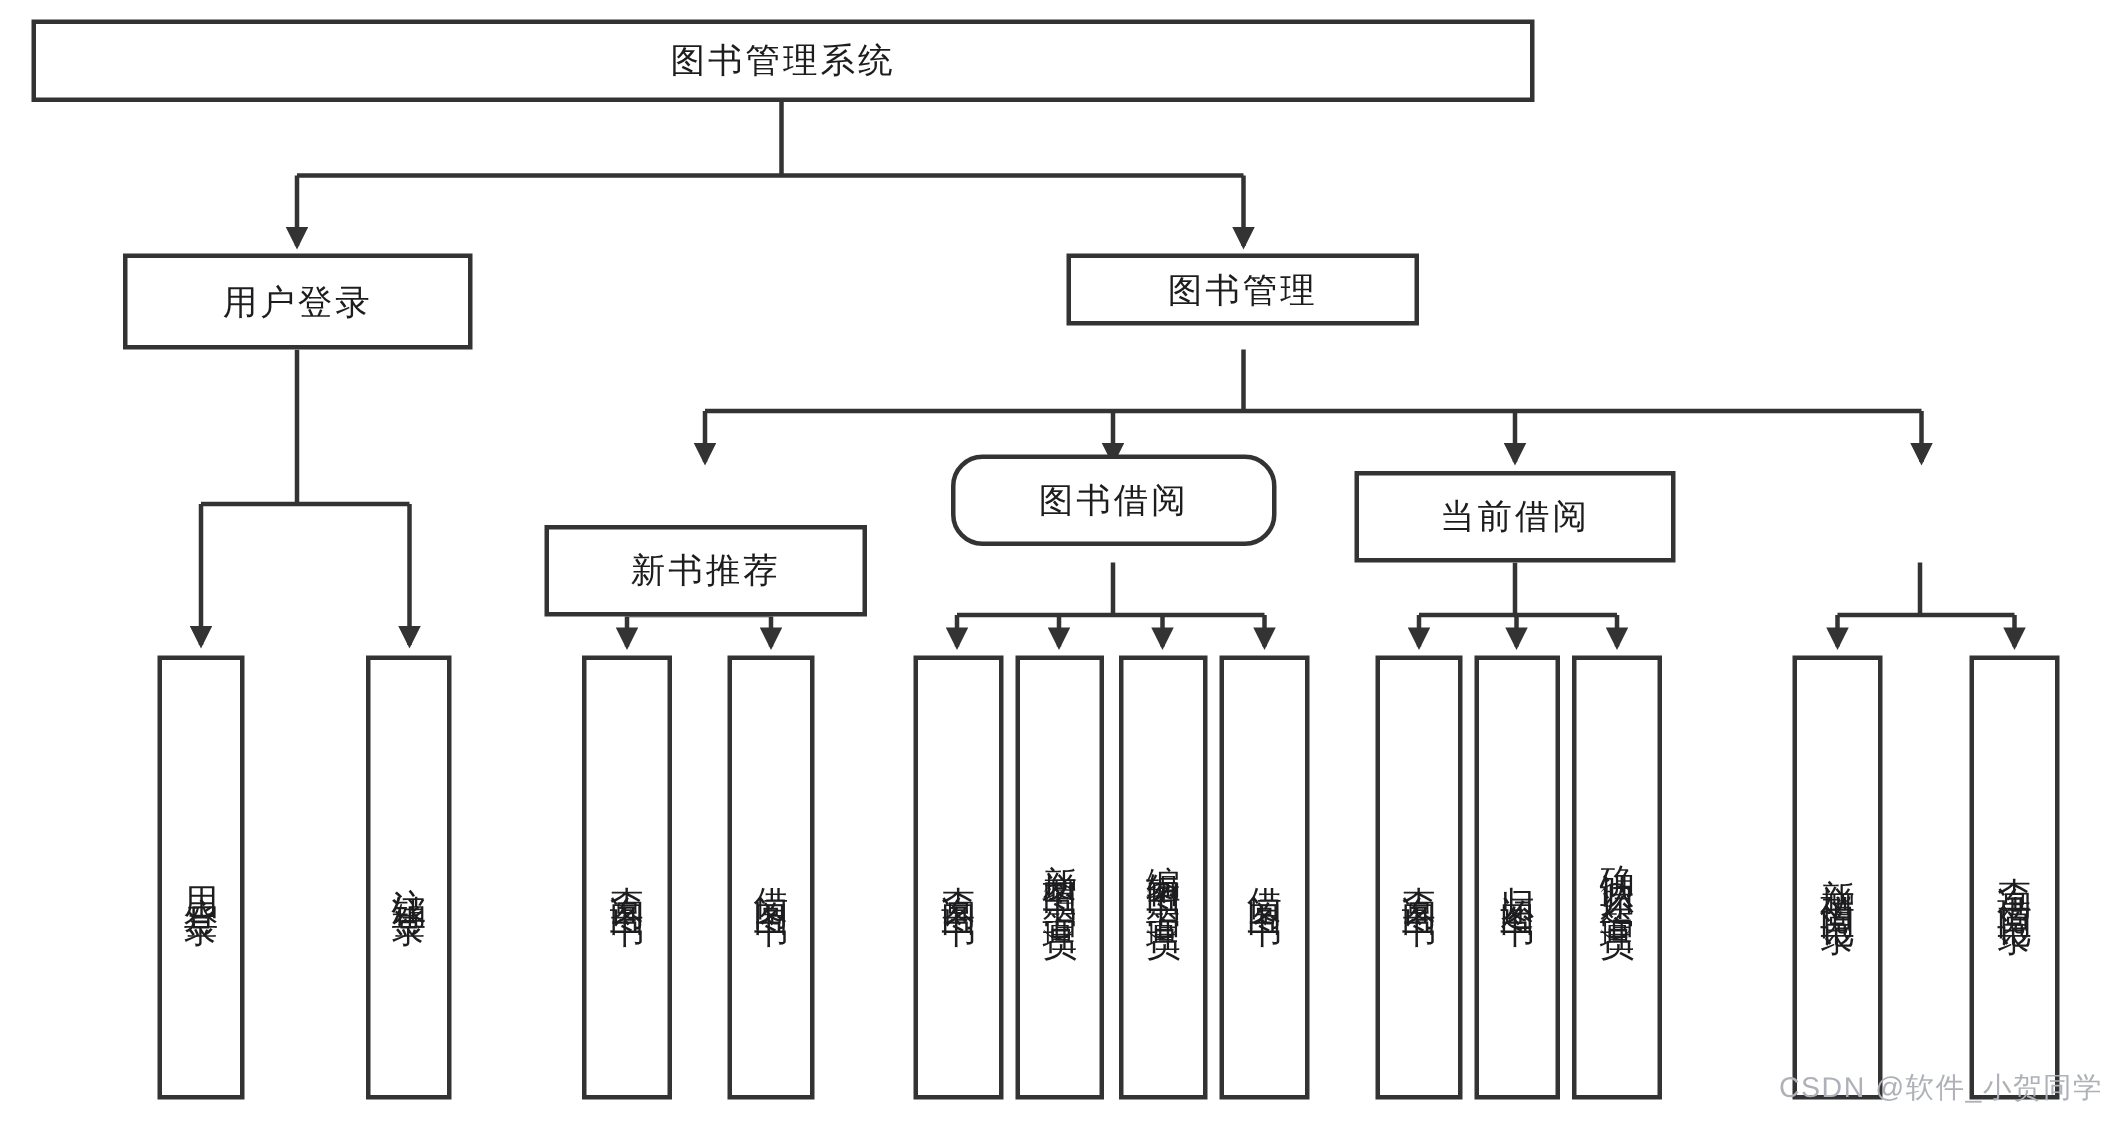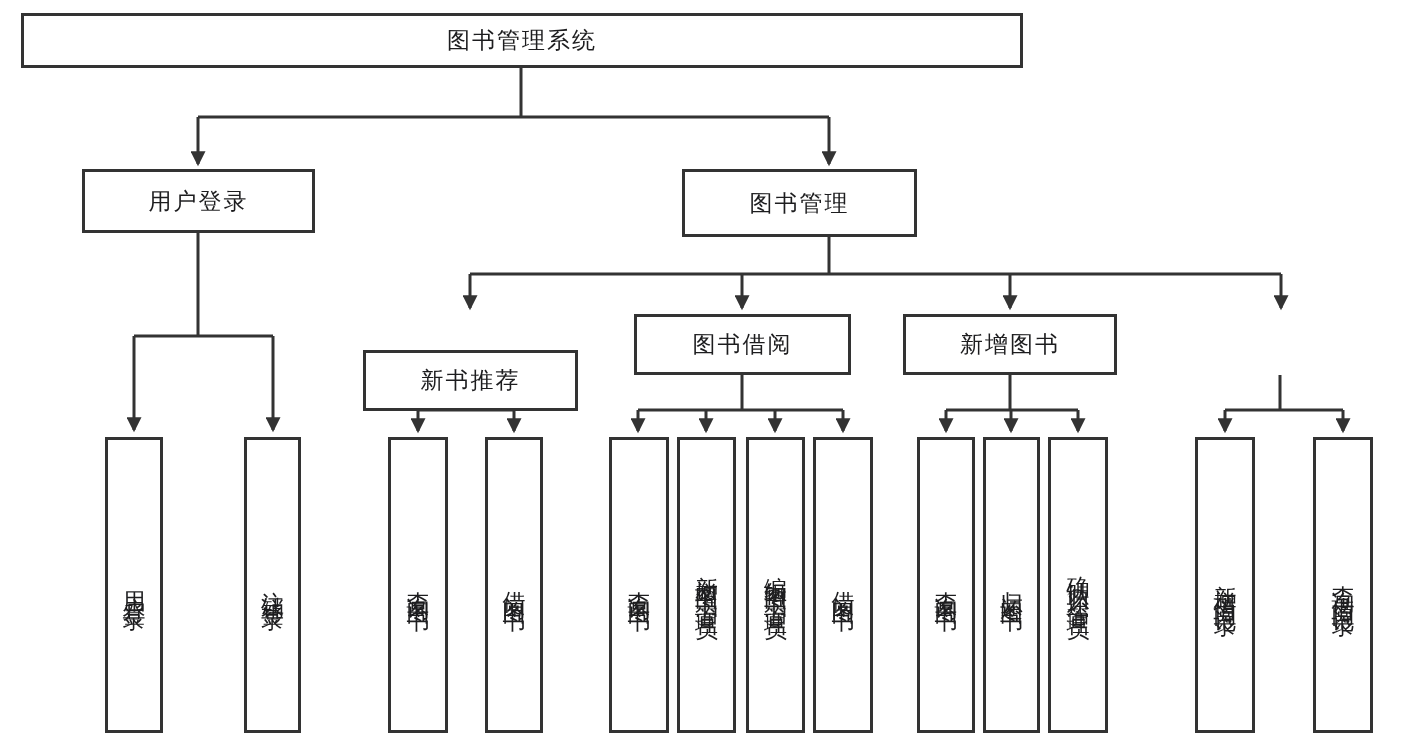--- a/index.html
+++ b/index.html
@@ -92,38 +92,39 @@
 
       <path d="M1280,375 V410 M1225,410 H1343"></path>
       <line x1="1225" y1="410" x2="1225" y2="431" marker-end="url(#arw)"></line>
       <line x1="1343" y1="410" x2="1343" y2="431" marker-end="url(#arw)"></line>
     </g>
   </svg>
 
   <div class="node" style="left:21px;top:13px;width:1002px;height:55px;">图书管理系统</div>
 
   <div class="node" style="left:82px;top:169px;width:233px;height:64px;">用户登录</div>
-  <div class="node" style="left:682px;top:169px;width:235px;height:68px;">图书管理</div>
+  <div class="node" style="left:711px;top:169px;width:235px;height:48px;">图书管理</div>
 
   <div class="node" style="left:363px;top:314px;width:215px;height:61px;margin-top:36px;">新书推荐</div>
-  <div class="node" style="left:634px;top:314px;width:217px;height:61px;">图书借阅</div>
-  <div class="node" style="left:903px;top:314px;width:214px;height:61px;">新增图书</div>
+  <div class="node" style="left:634px;top:303px;width:217px;height:61px;border-radius:21px;">图书借阅</div>
+  <div class="node" style="left:903px;top:314px;width:214px;height:61px;">当前借阅</div>
 
   <div class="node vnode" style="left:105px;top:437px;width:58px;height:296px;">用户登录</div>
   <div class="node vnode" style="left:244px;top:437px;width:57px;height:296px;">注销登录</div>
 
   <div class="node vnode" style="left:388px;top:437px;width:60px;height:296px;">查询图书</div>
   <div class="node vnode" style="left:485px;top:437px;width:58px;height:296px;">借阅图书</div>
 
   <div class="node vnode" style="left:609px;top:437px;width:60px;height:296px;">查询图书</div>
   <div class="node vnode" style="left:677px;top:437px;width:59px;height:296px;">新增图书（管理员）</div>
   <div class="node vnode" style="left:746px;top:437px;width:59px;height:296px;">编辑图书（管理员）</div>
   <div class="node vnode" style="left:813px;top:437px;width:60px;height:296px;">借阅图书</div>
 
   <div class="node vnode" style="left:917px;top:437px;width:58px;height:296px;">查询图书</div>
   <div class="node vnode" style="left:983px;top:437px;width:57px;height:296px;">归还图书</div>
   <div class="node vnode" style="left:1048px;top:437px;width:60px;height:296px;">确认归还（管理员）</div>
 
   <div class="node vnode" style="left:1195px;top:437px;width:60px;height:296px;">新增借阅记录</div>
   <div class="node vnode" style="left:1313px;top:437px;width:60px;height:296px;">查询借阅记录</div>
 
+  <div class="watermark">CSDN @软件_小贺同学</div>
 
 </div>
 
 </body></html>

